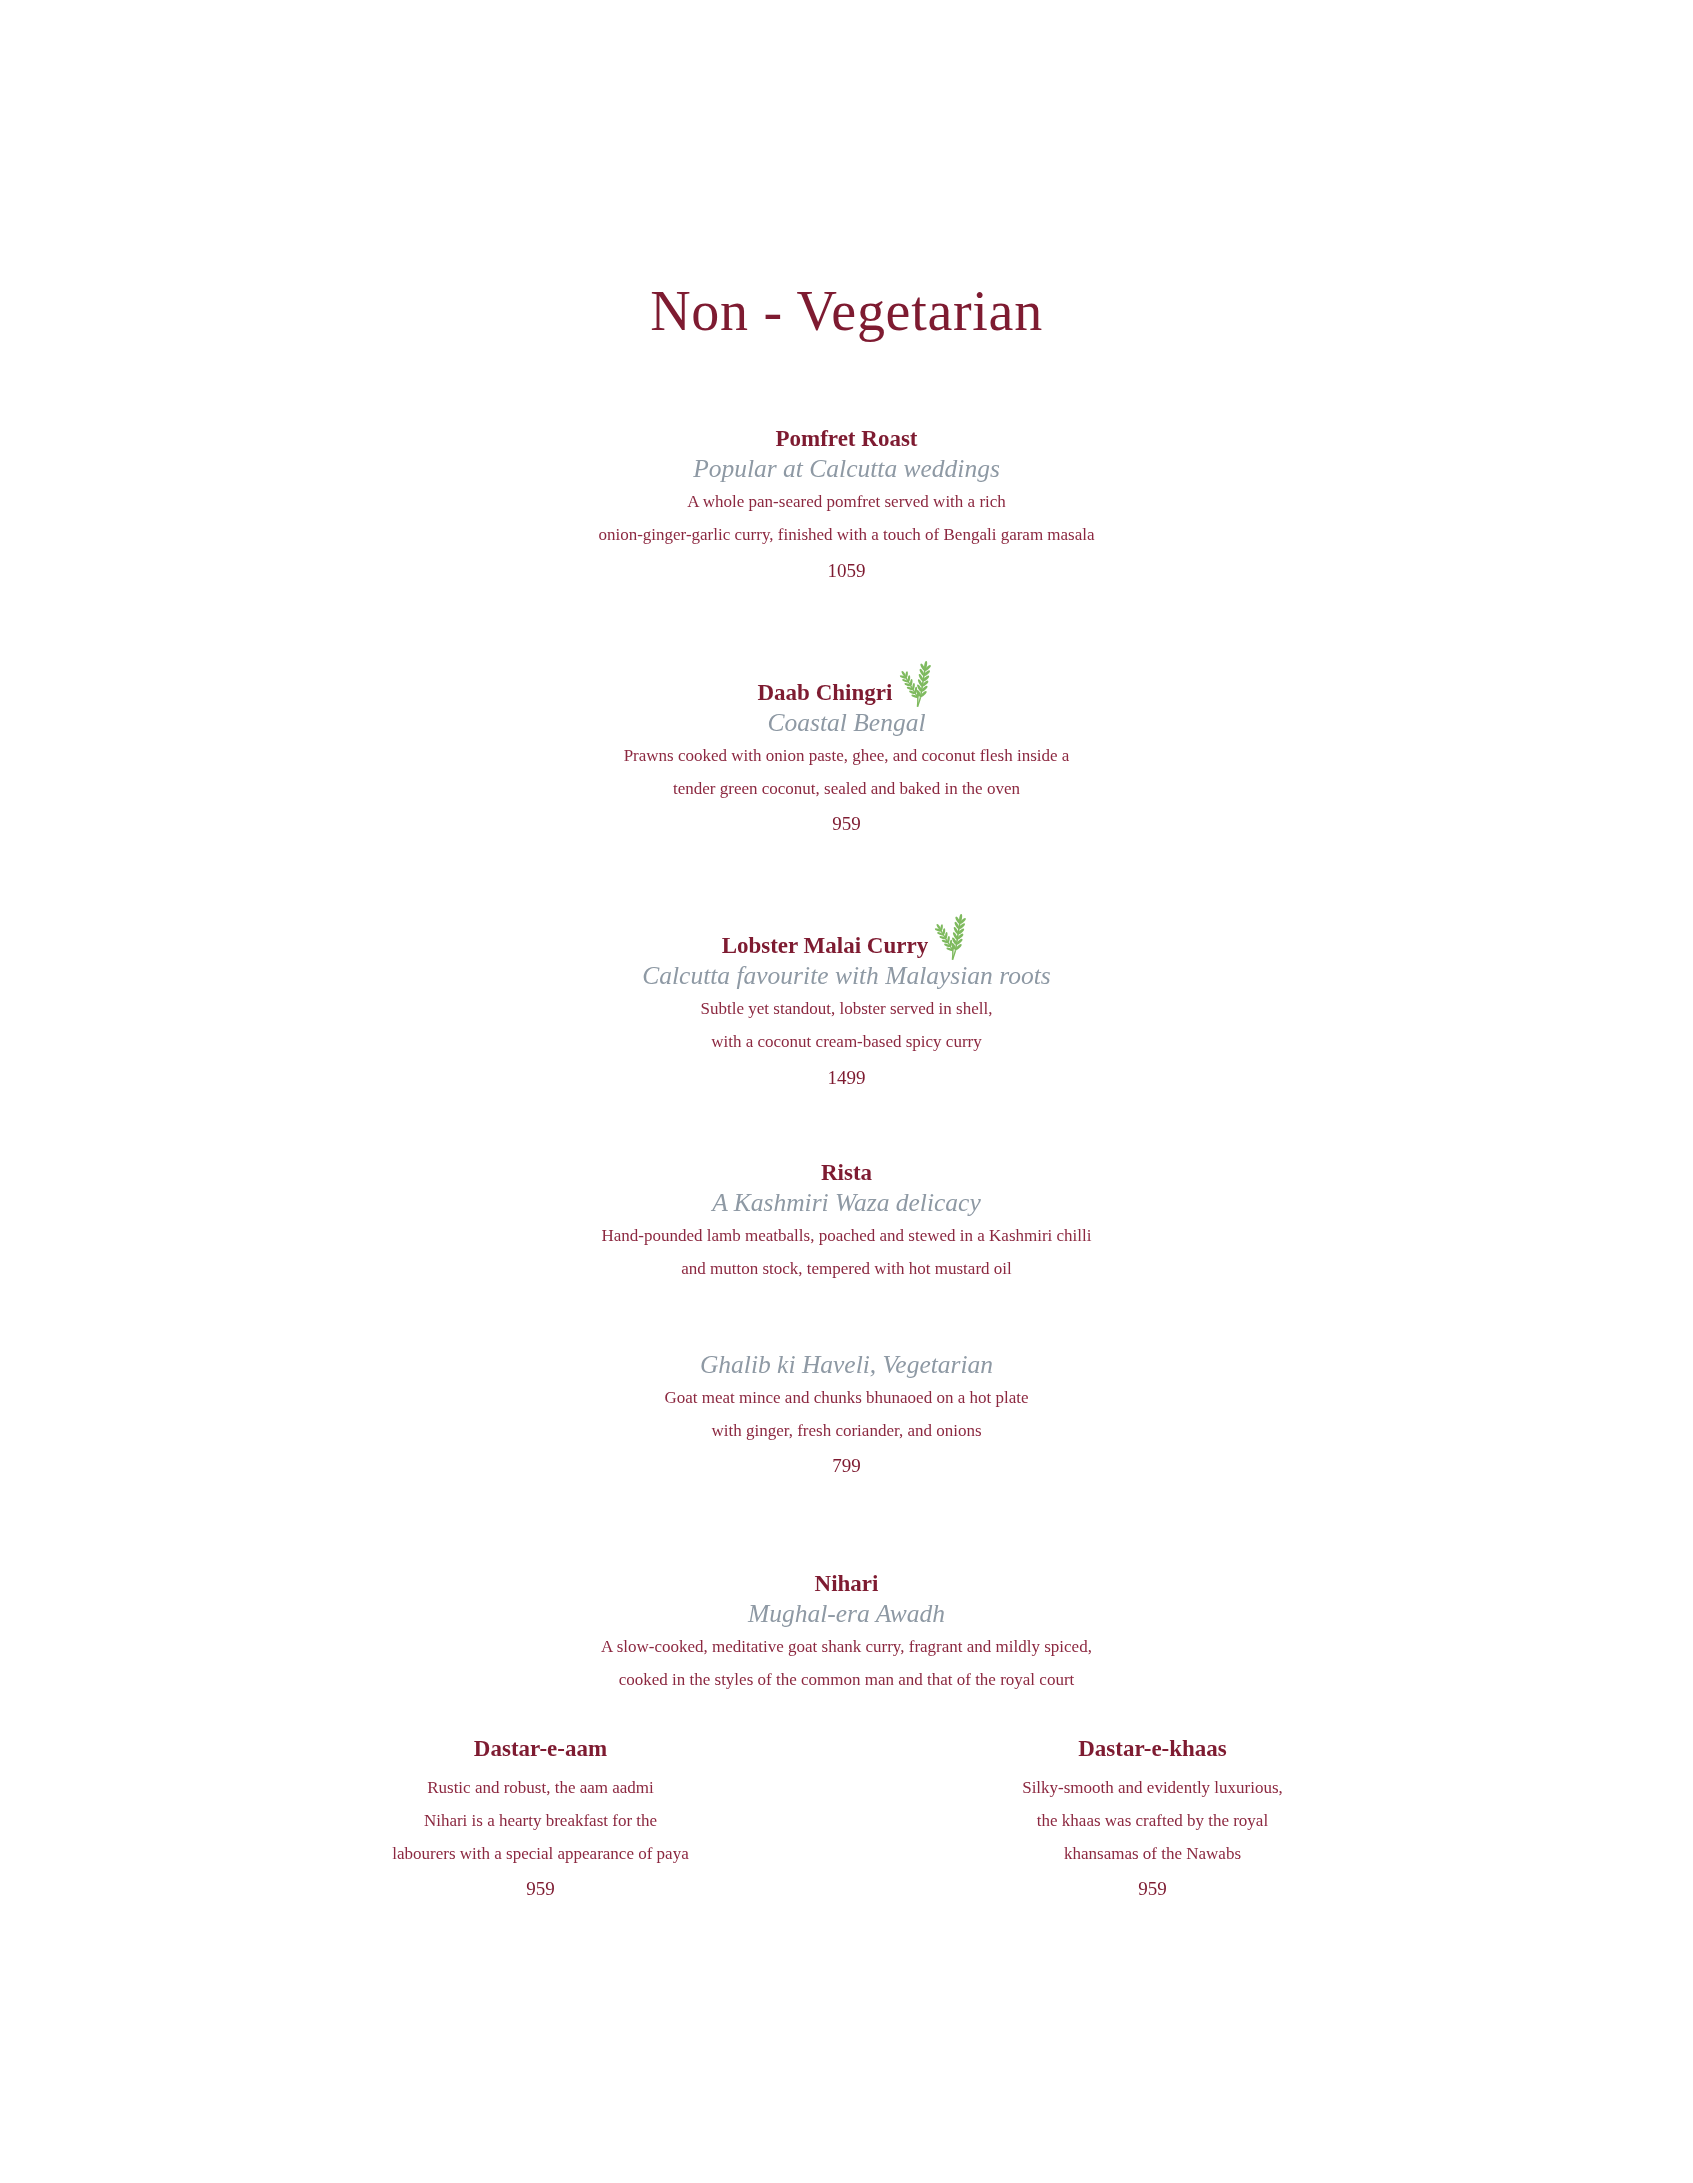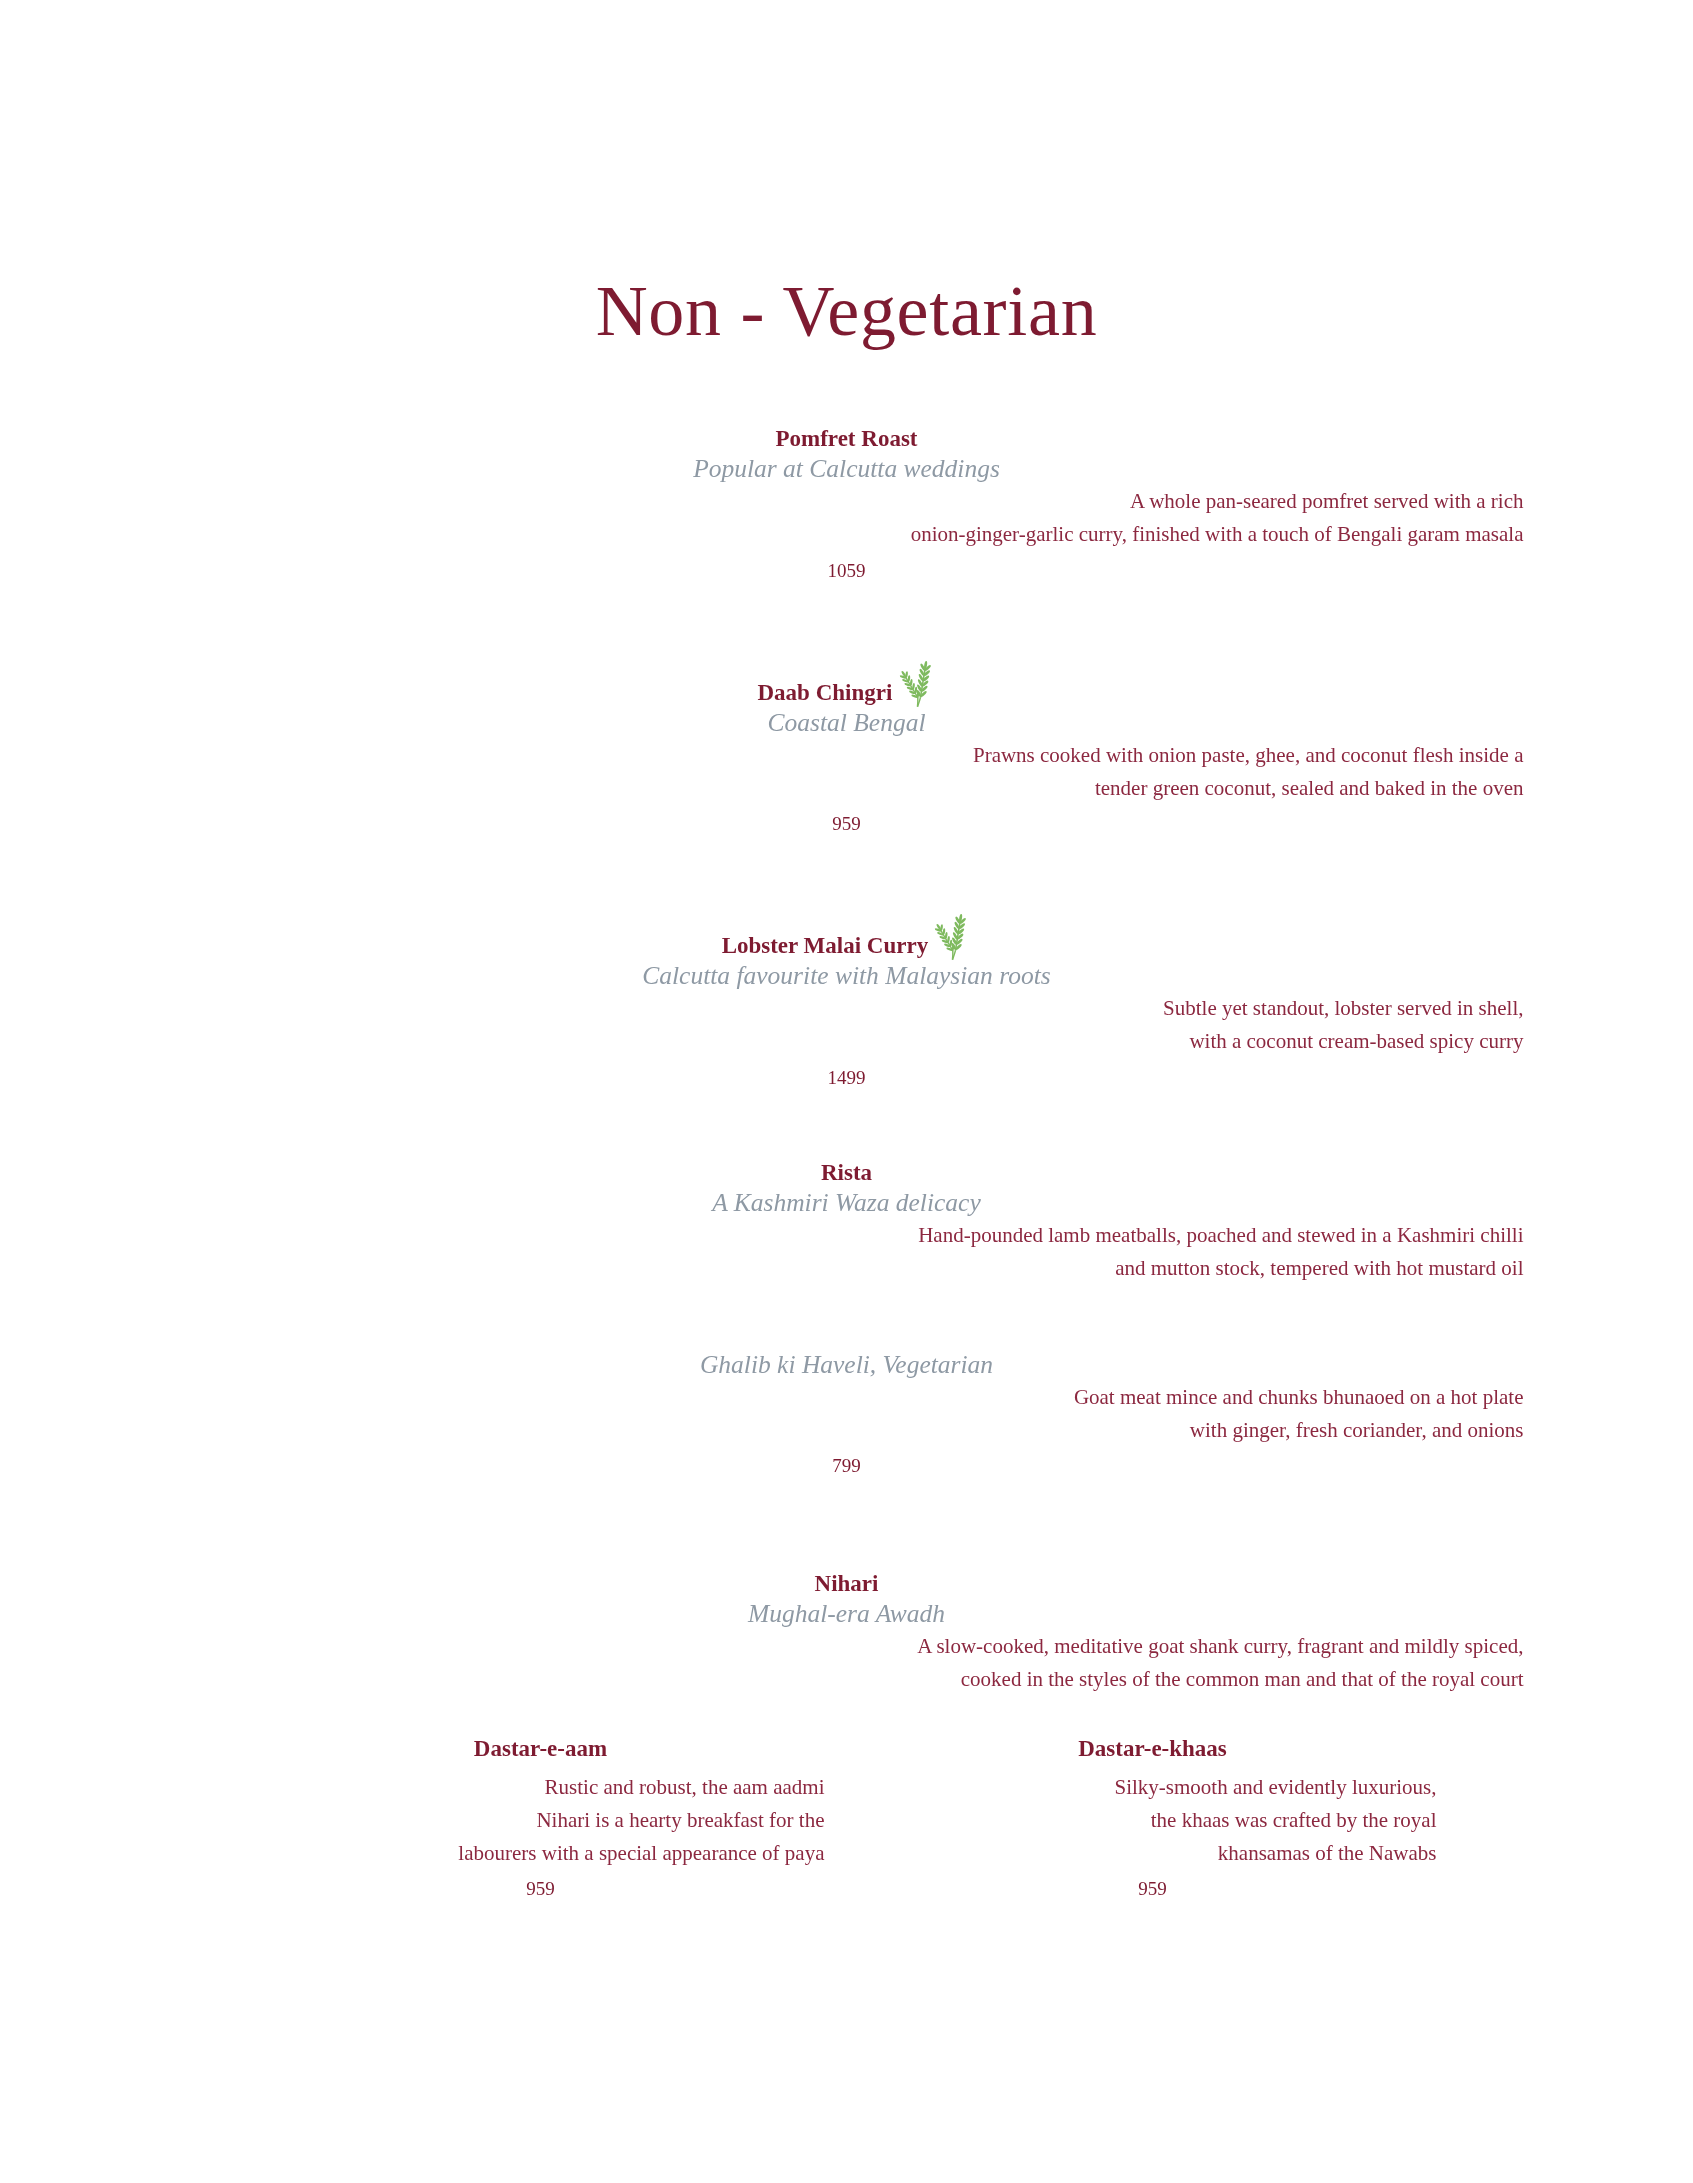--- a/index.html
+++ b/index.html
@@ -20,21 +20,21 @@
     overflow: hidden;
     font-family: "Liberation Serif", "DejaVu Serif", serif;
   }
   .menu-page {
     width: 1354px;
     margin: 0 auto;
     padding-top: 268px;
     text-align: center;
   }
   .page-title {
-    font-size: 72px;
+    font-size: 56px;
     line-height: 87px;
     font-weight: 400;
     color: var(--maroon-dark);
     margin: 0 0 69px 0;
     letter-spacing: 0.7px;
   }
   .menu-item { margin: 0 0 64px 0; }
   .menu-item.mb-sm { margin-bottom: 64px; }
   .menu-item.mb-lg { margin-bottom: 87px; }
   .menu-item.mb-var { margin-bottom: 38px; }
@@ -51,25 +51,24 @@
     transform: translateY(8.7px);
     margin-left: 2.2px;
   }
   .item-subtitle {
     font-size: 25.5px;
     line-height: 32px;
     font-style: italic;
     color: var(--subtitle-gray);
   }
   .item-desc {
-    font-size: 21px;
+    font-size: 17px;
     line-height: 33px;
     color: var(--maroon-body);
     white-space: nowrap;
-    text-align: right;
   }
   .item-price {
     font-size: 19px;
     line-height: 32px;
     margin-top: 3.6px;
     color: var(--maroon-dark);
   }
   .variants-row {
     display: flex;
     justify-content: center;

